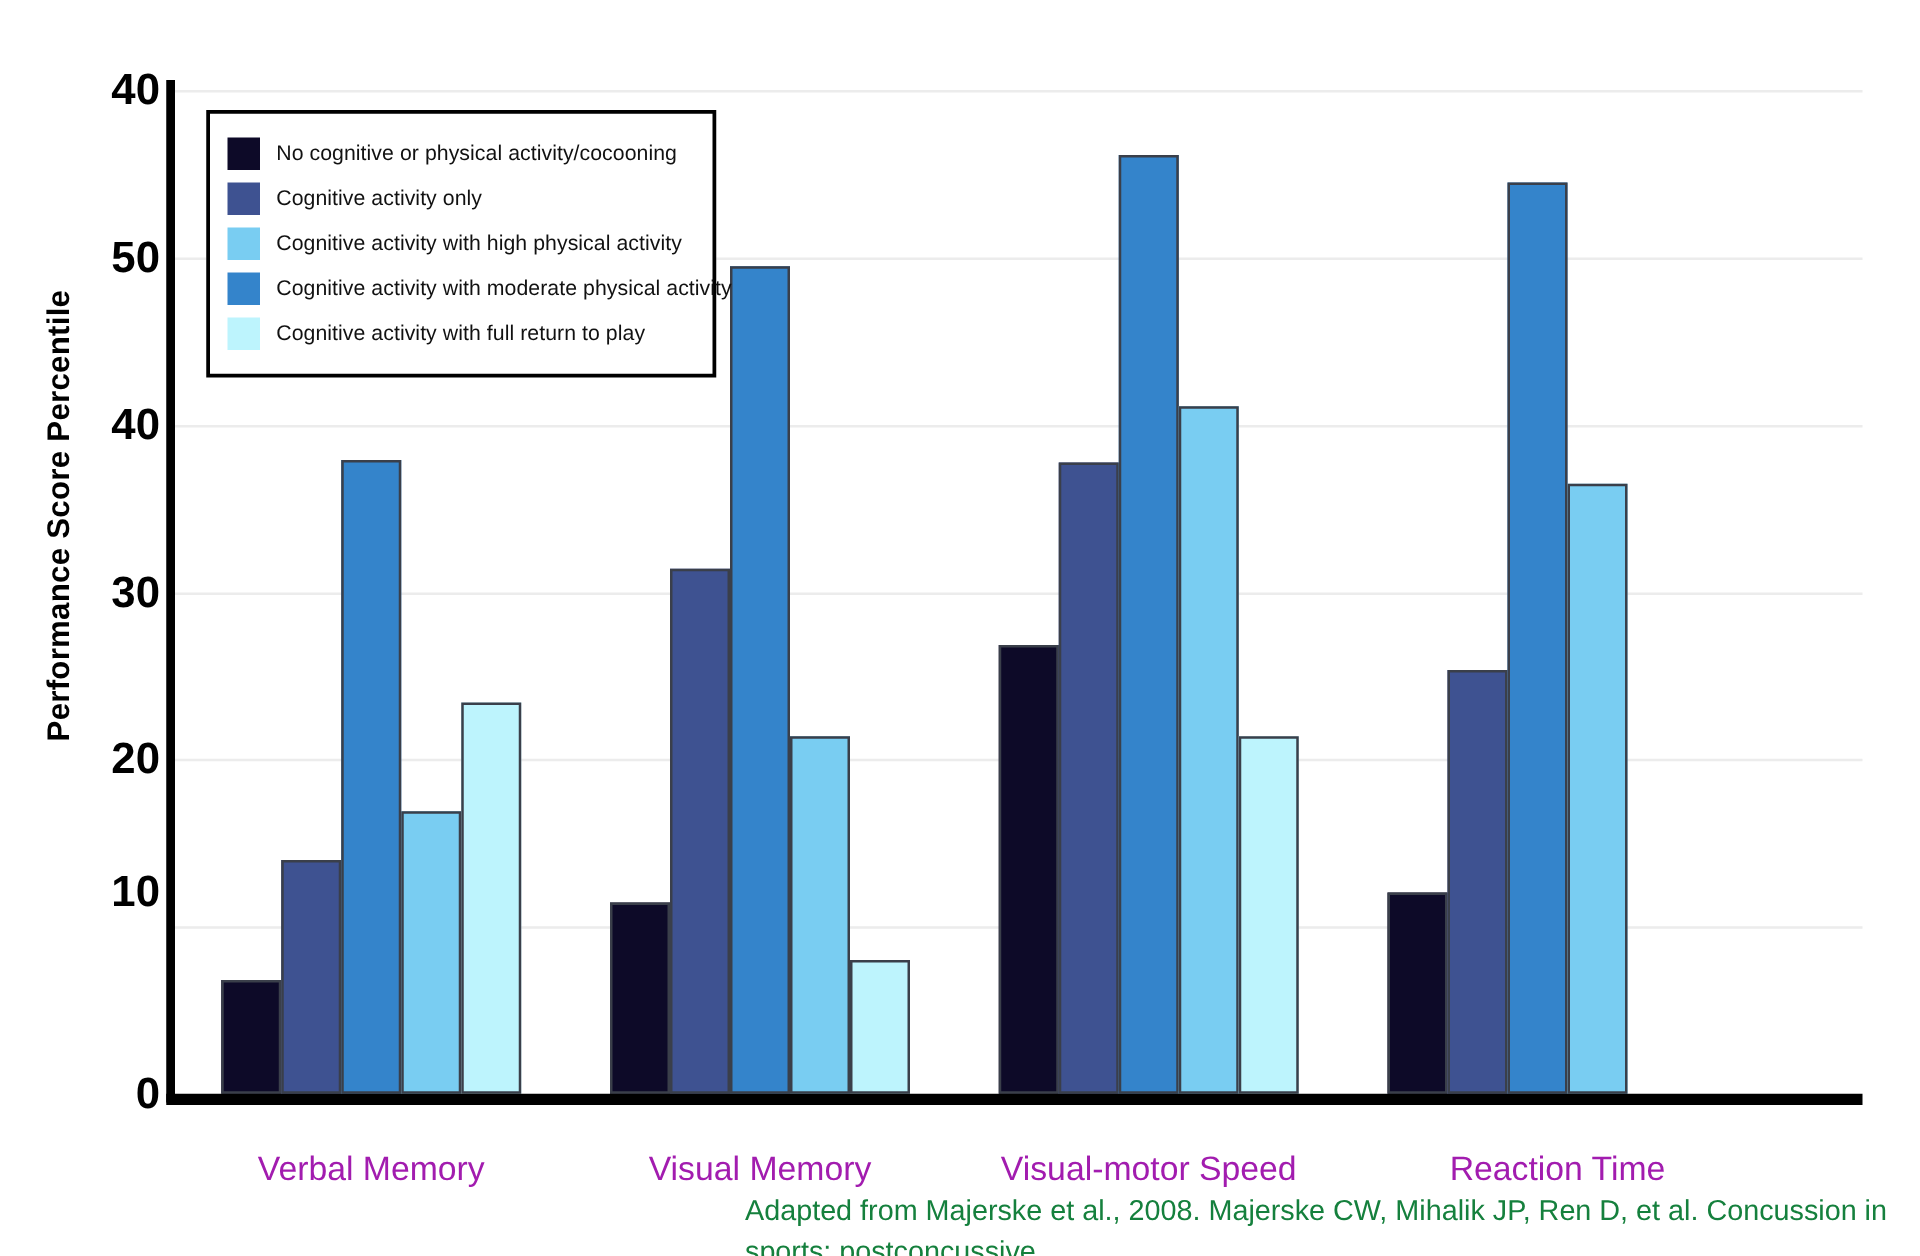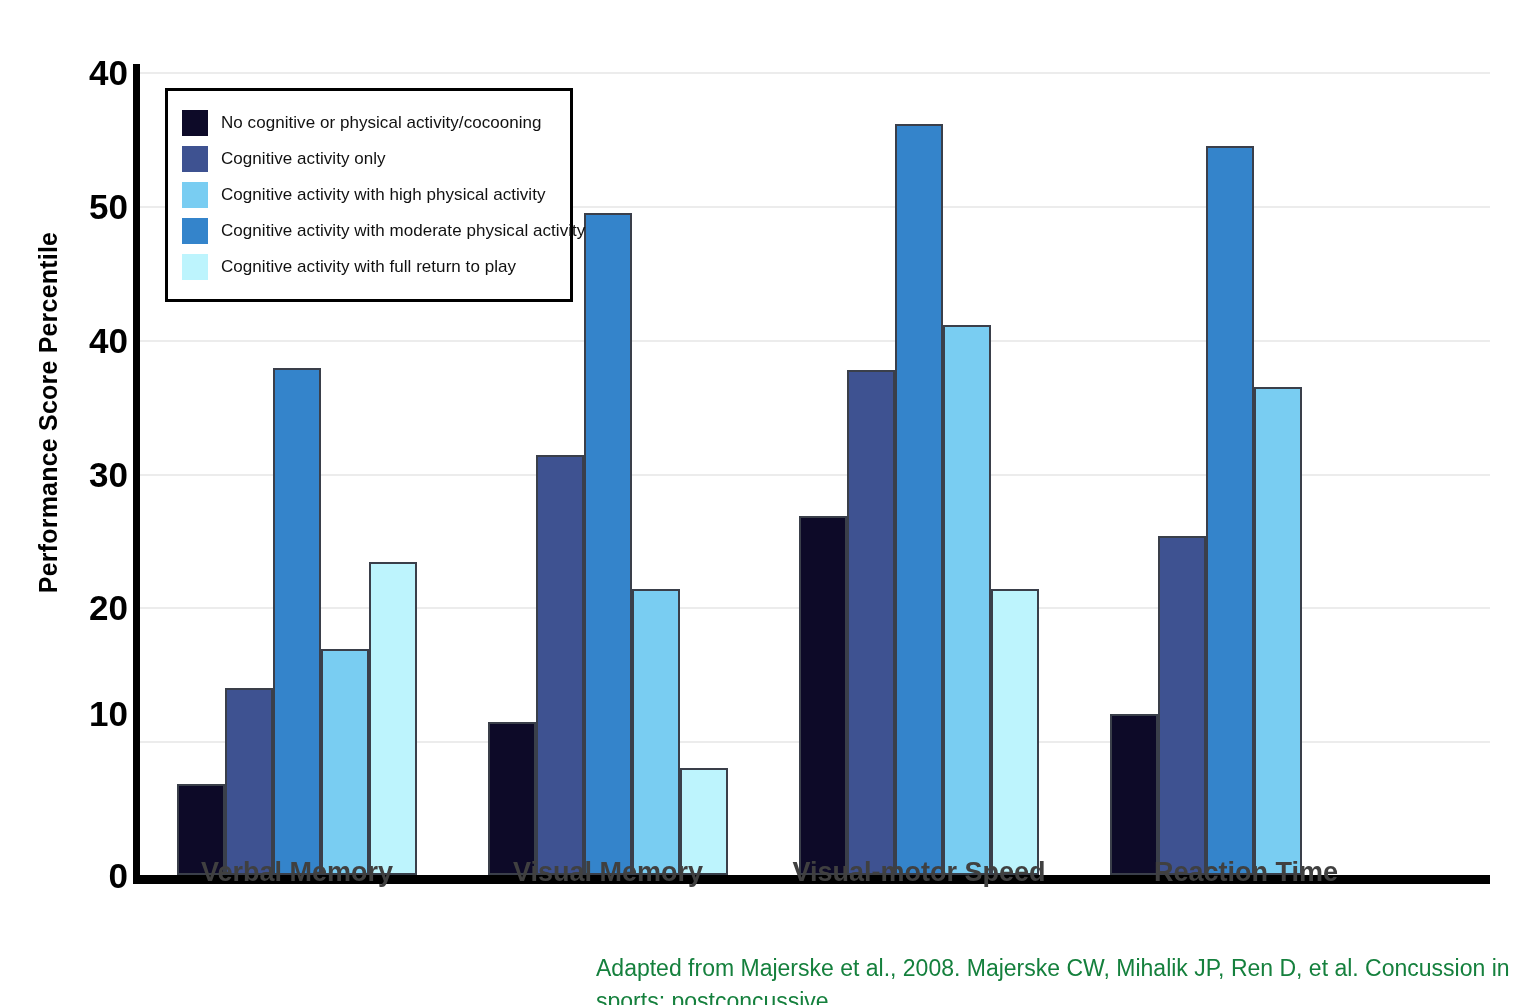--- a/index.html
+++ b/index.html
@@ -72,25 +72,25 @@
   .bar{
     position:absolute;
     bottom:0;
     box-sizing:border-box;
     border:2px solid #3a3f4a;
   }
 
   
   .x-label{
     position:absolute;
-    top:857px;
+    top:920px;
     text-align:center;
     font-size:27px;
-    font-weight:bold;
-    color:#404040;
+    font-weight:normal;
+    color:#a21caf;
     white-space:nowrap;
     transform:translateX(-50%);
   }
 
   
   .legend{
     position:absolute;
     left:165px; top:88px;
     width:408px;
     background:#ffffff;

